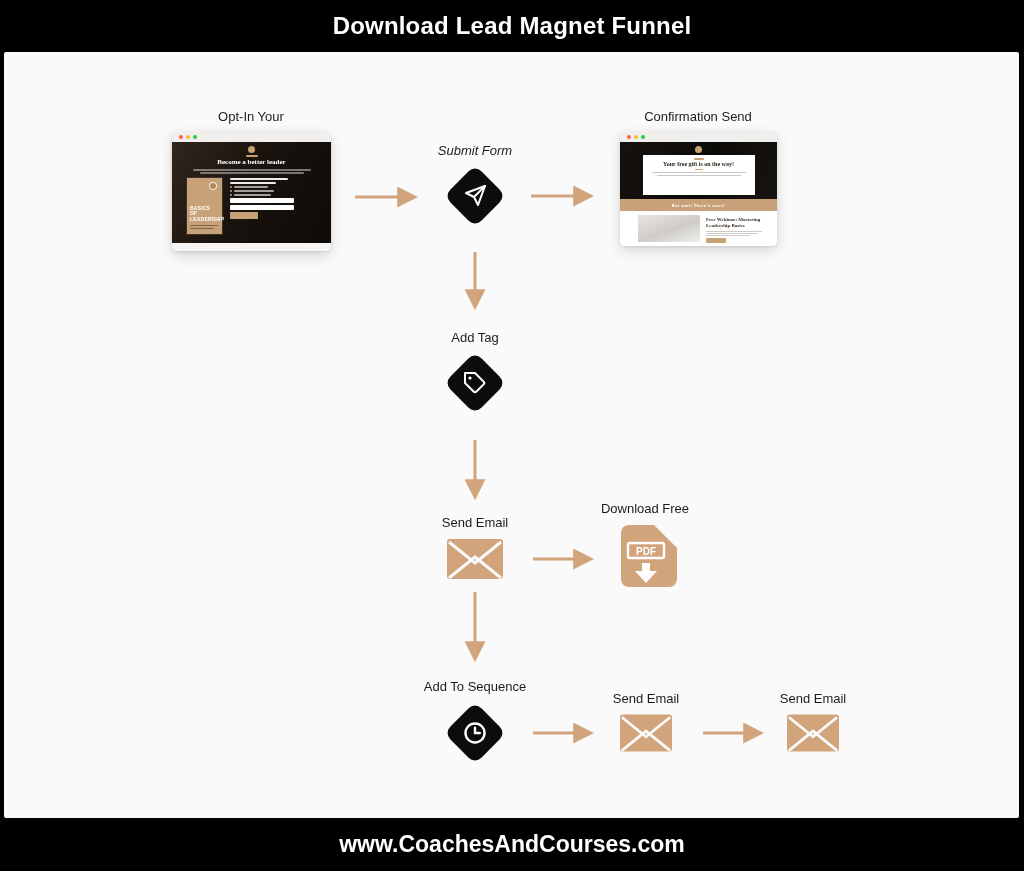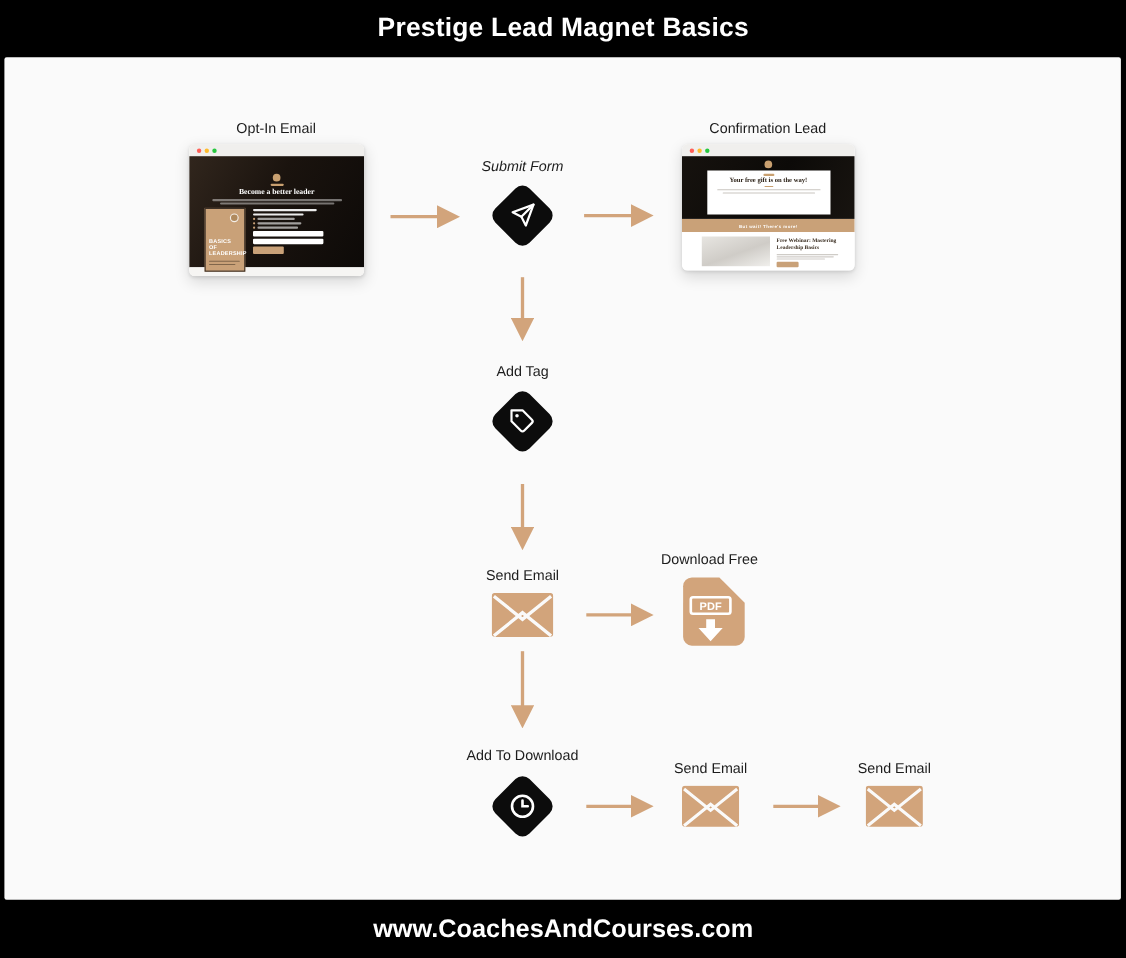--- a/index.html
+++ b/index.html
@@ -33,21 +33,21 @@
   .arrows { position:absolute; left:0; top:0; width:1024px; height:871px; pointer-events:none; }
 
   
   .browser { position:absolute; background:#fff; border-radius:5px; overflow:hidden;
              box-shadow:0 5px 14px rgba(0,0,0,.14), 0 1px 3px rgba(0,0,0,.10); }
   .chrome { height:11px; background:#F0EFED; display:flex; align-items:center; gap:3px; padding-left:7px; }
   .dot { width:4px; height:4px; border-radius:50%; }
   .dot.r { background:#FF5F57; } .dot.y { background:#FEBC2E; } .dot.g { background:#28C840; }
 
   
-  .optin-body { height:101px; background:linear-gradient(118deg,#31261d 0%,#1a130e 45%,#0d0a08 100%); padding-top:16px; }
+  .optin-body { height:101px; background:linear-gradient(118deg,#31261d 0%,#1a130e 45%,#0d0a08 100%); padding-top:4px; }
   .logo-dot { width:7px; height:7px; border-radius:50%; background:#C9A070; margin:0 auto; }
   .gold-line { width:12px; height:2px; background:#C9A070; border-radius:1px; margin:2px auto; }
   .optin-headline { font-family:"Liberation Serif", serif; font-weight:700; font-size:7px;
                     color:#fff; text-align:center; line-height:1.1; }
   .skel { border-radius:1px; }
   .optin-cols { display:flex; gap:7px; padding:3px 12px 0 14px; }
   .book { width:37px; height:58px; background:#C9A178; border:1px solid #3d3127;
           position:relative; flex:none; }
   .book-badge { position:absolute; top:4px; left:50%; transform:translateX(4px);
                 width:8px; height:8px; border-radius:50%; border:1px solid rgba(255,255,255,.85);
@@ -74,21 +74,21 @@
   .conf-webinar-text { flex:1; padding-top:2px; }
   .conf-webinar-title { font-family:"Liberation Serif", serif; font-weight:700; font-size:5px;
                         color:#3a2d20; line-height:1.15; }
 </style>
 </head>
 <body>
 
 <div class="stage">
 
   <div class="header">
-    <div class="title">Prestige Lead Magnet Basics</div>
+    <div class="title">Download Lead Magnet Funnel</div>
   </div>
 
   <div class="canvas"></div>
 
   <svg class="arrows" viewBox="0 0 1024 871">
     <defs>
       <marker id="ah" markerWidth="7" markerHeight="7" refX="5.6" refY="3.5" orient="auto" markerUnits="strokeWidth">
         <path d="M0,0 L7,3.5 L0,7 Z" fill="#D2A47B"></path>
       </marker>
     </defs>
@@ -97,21 +97,21 @@
       <line x1="531" y1="196" x2="590" y2="196" marker-end="url(#ah)"></line>
       <line x1="475" y1="252" x2="475" y2="306" marker-end="url(#ah)"></line>
       <line x1="475" y1="440" x2="475" y2="496" marker-end="url(#ah)"></line>
       <line x1="533" y1="559" x2="590" y2="559" marker-end="url(#ah)"></line>
       <line x1="475" y1="592" x2="475" y2="658" marker-end="url(#ah)"></line>
       <line x1="533" y1="733" x2="590" y2="733" marker-end="url(#ah)"></line>
       <line x1="703" y1="733" x2="760" y2="733" marker-end="url(#ah)"></line>
     </g>
   </svg>
 
-  <div class="node-label" style="left:161px; top:109px;">Opt-In Email</div>
+  <div class="node-label" style="left:161px; top:109px;">Opt-In Your</div>
   <div class="browser" style="left:172px; top:131px; width:159px; height:120px;">
     <div class="chrome">
       <span class="dot r"></span>
       <span class="dot y"></span>
       <span class="dot g"></span>
     </div>
     <div class="optin-body">
       <div class="logo-dot"></div>
       <div class="gold-line"></div>
       <div class="optin-headline">Become a better leader</div>
@@ -153,21 +153,21 @@
   <div class="node-label" style="left:385px; top:143px;font-style:italic;">Submit Form</div>
   <div class="diamond" style="left:453px; top:174px;">
     <svg width="24" height="24" viewBox="0 0 24 24">
       <g fill="none" stroke="#fff" stroke-width="2" stroke-linejoin="round" stroke-linecap="round">
         <path d="M22 2 L11 13"></path>
         <path d="M22 2 L15 21 L11 13 L3 9 Z"></path>
       </g>
     </svg>
   </div>
 
-  <div class="node-label" style="left:608px; top:109px;">Confirmation Lead</div>
+  <div class="node-label" style="left:608px; top:109px;">Confirmation Send</div>
   <div class="browser" style="left:620px; top:131px; width:157px; height:115px;">
     <div class="chrome">
       <span class="dot r"></span>
       <span class="dot y"></span>
       <span class="dot g"></span>
     </div>
     <div class="conf-hero">
       <div class="logo-dot" style="position:absolute; top:4px; left:50%; margin-left:-3.5px;"></div>
       <div class="conf-card">
         <div class="skel" style="width:10px; height:1.5px; background:#C9A070; margin:0 auto 1.5px;"></div>
@@ -210,21 +210,21 @@
   </svg>
 
   <div class="node-label" style="left:555px; top:501px;">Download Free</div>
   <svg class="icon-abs" style="left:612px; top:522px;" width="68" height="68" viewBox="0 0 68 68">
     <path d="M17 3 H42 L65 26 V57 a8 8 0 0 1 -8 8 H17 a8 8 0 0 1 -8 -8 V11 a8 8 0 0 1 8 -8 Z" fill="#D2A47B"></path>
     <rect x="16" y="21" width="36" height="15" rx="2" fill="none" stroke="#fff" stroke-width="2.4"></rect>
     <text x="34" y="32.5" text-anchor="middle" font-family="Liberation Sans, sans-serif" font-weight="bold" font-size="10" fill="#fff">PDF</text>
     <path d="M30 41 h8 v8 h7 L34 61 L23 49 h7 Z" fill="#fff"></path>
   </svg>
 
-  <div class="node-label" style="left:385px; top:679px;">Add To Download</div>
+  <div class="node-label" style="left:385px; top:679px;">Add To Sequence</div>
   <div class="diamond" style="left:453px; top:711px;">
     <svg width="26" height="26" viewBox="0 0 24 24">
       <g fill="none" stroke="#fff" stroke-width="2.2" stroke-linecap="round">
         <circle cx="12" cy="12" r="8.8"></circle>
         <path d="M12 7.2 V12 H16.4"></path>
       </g>
     </svg>
   </div>
 
   <div class="node-label" style="left:556px; top:691px;">Send Email</div>

